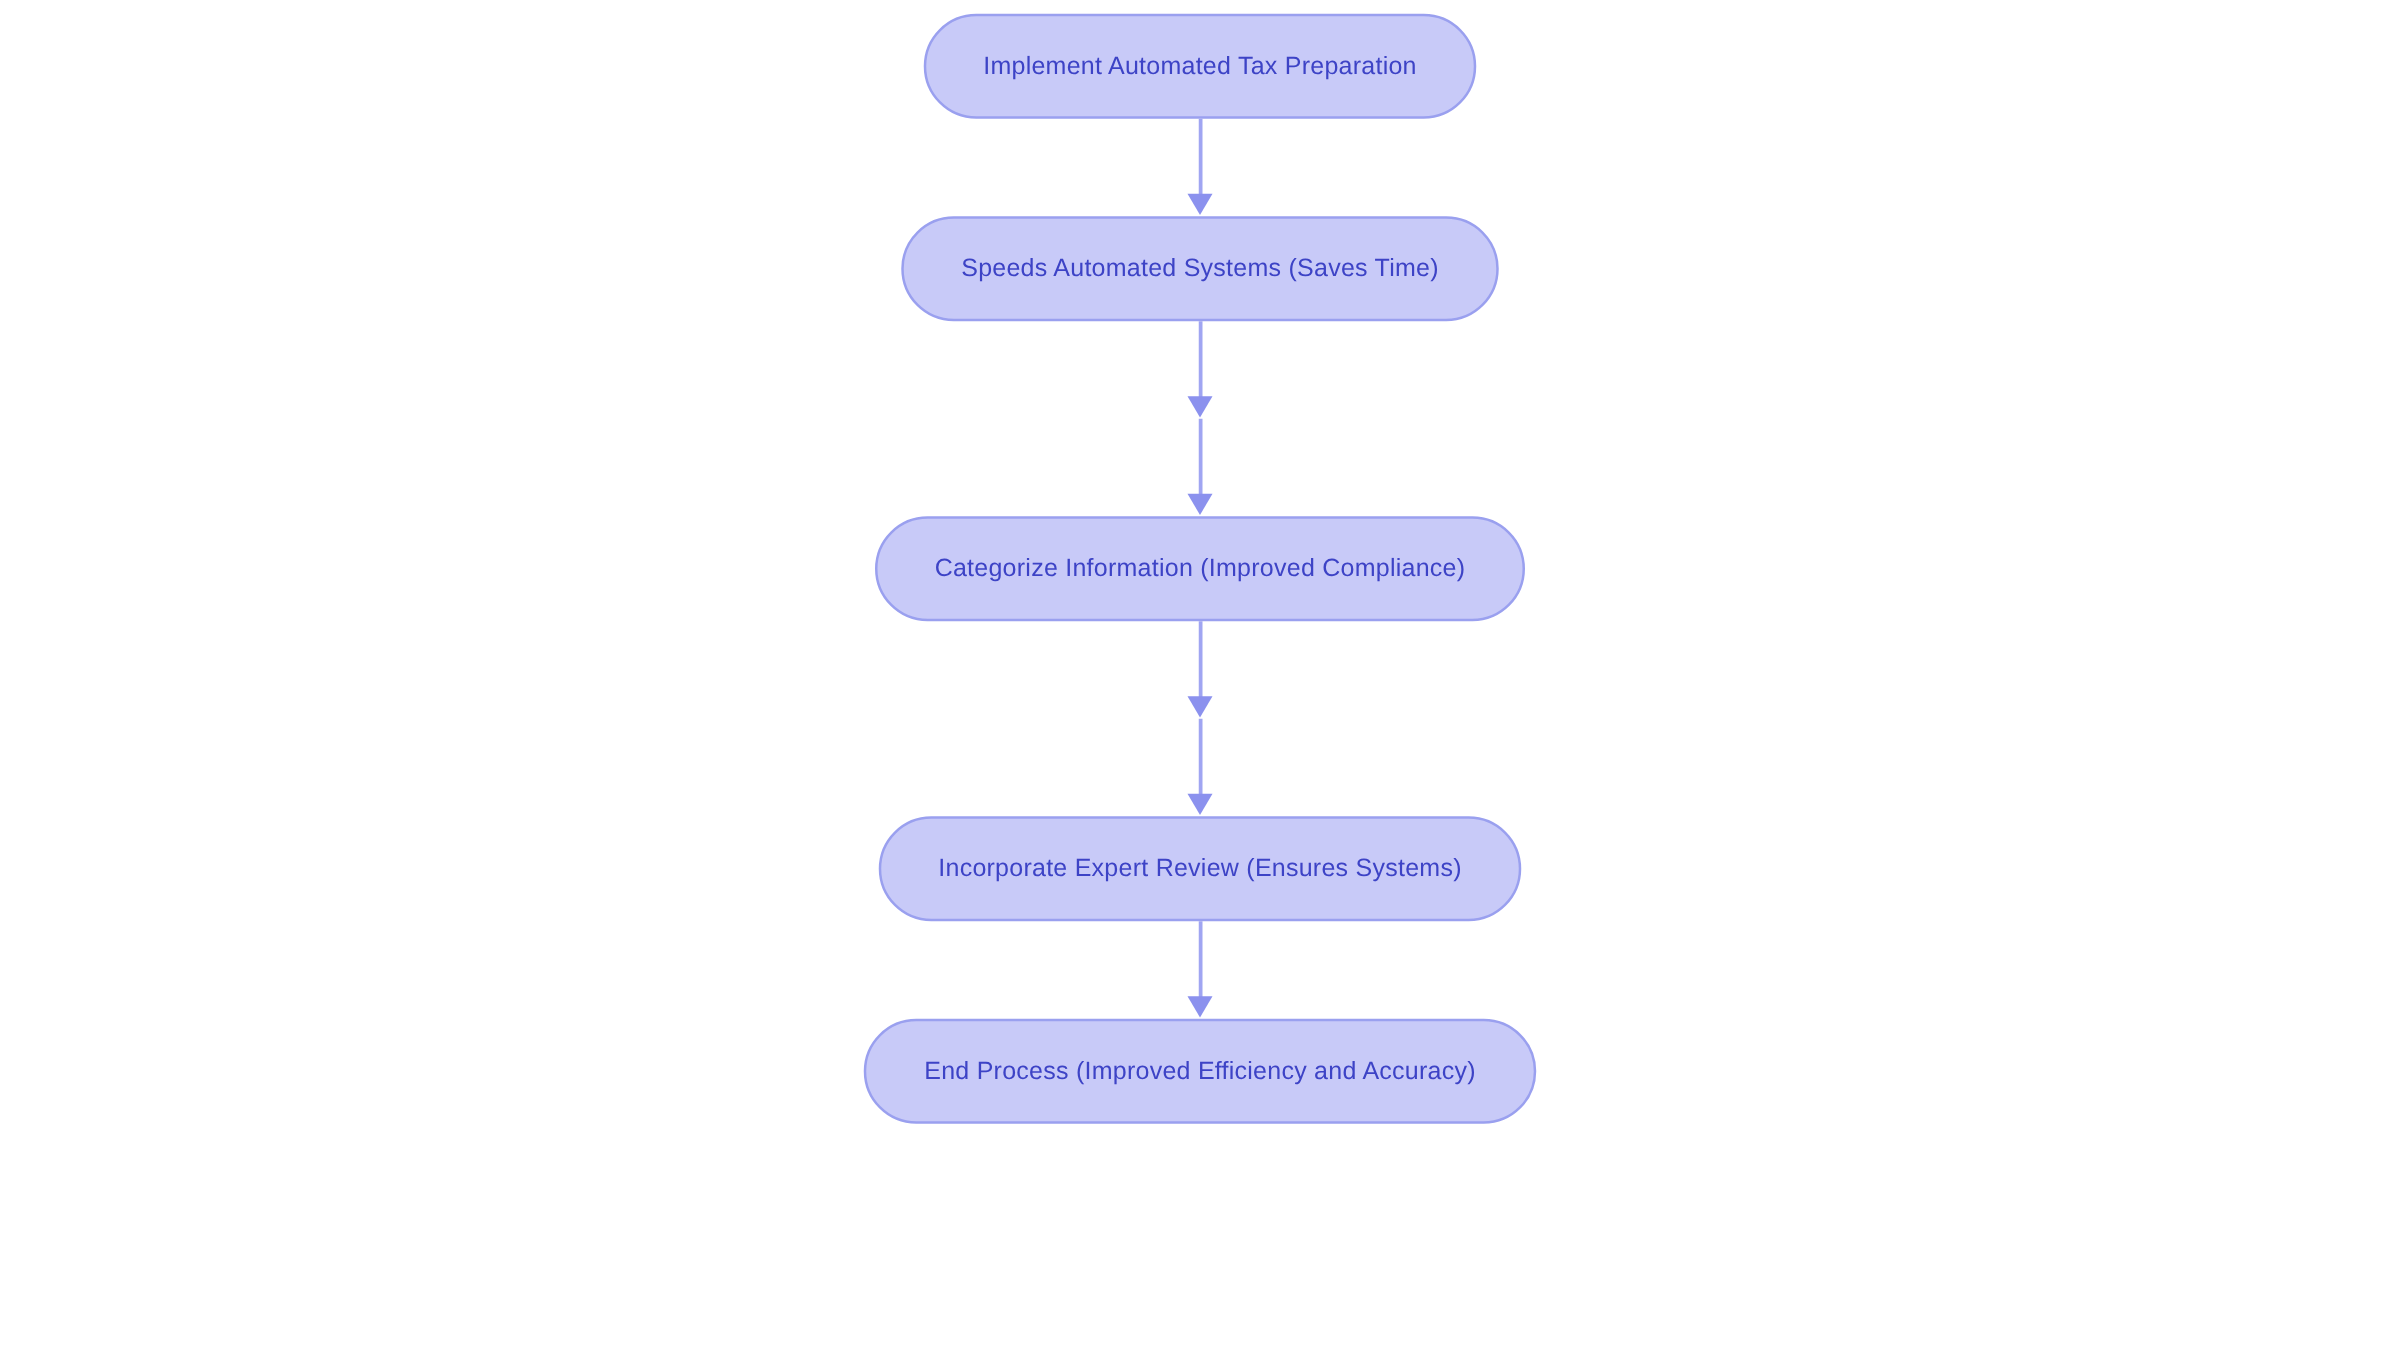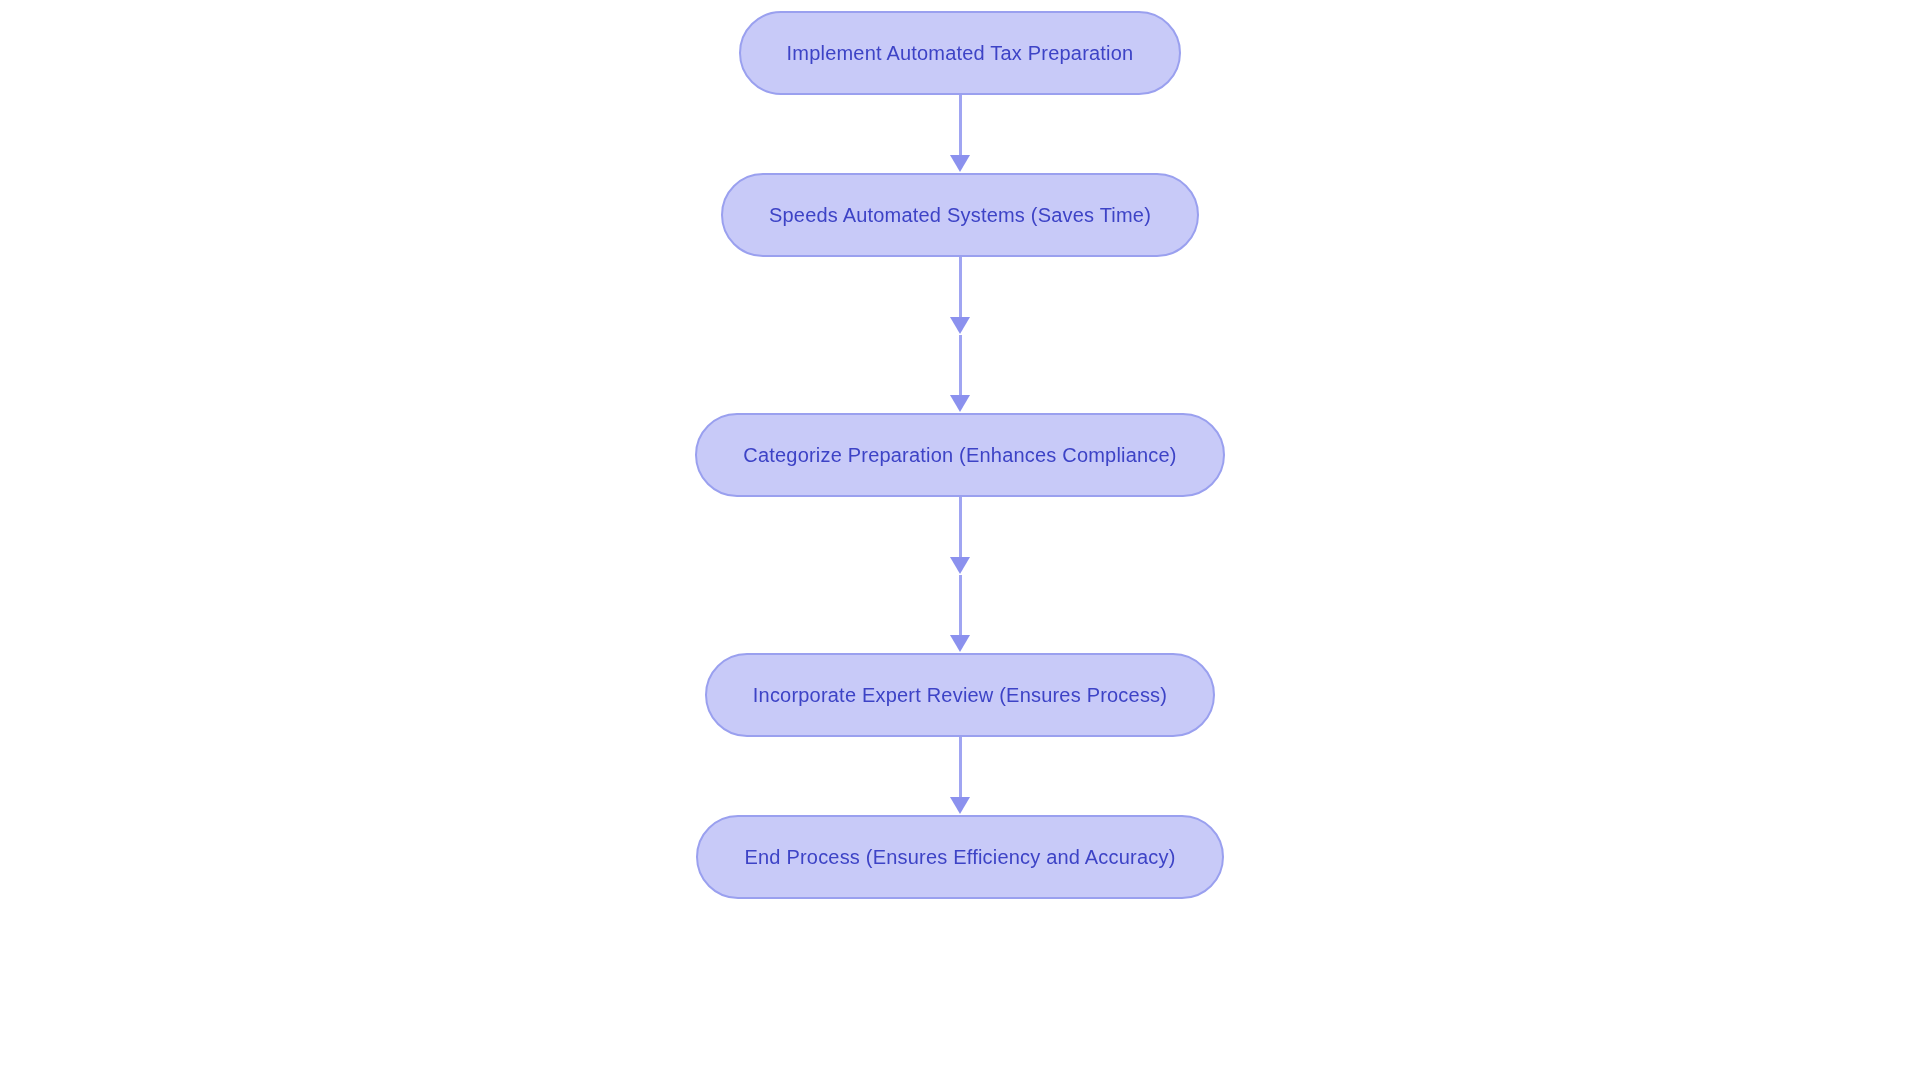--- a/index.html
+++ b/index.html
@@ -84,40 +84,40 @@
     <div class="arrow-head"></div>
   </div>
 
 
   <div class="arrow">
     <div class="arrow-line"></div>
     <div class="arrow-head"></div>
   </div>
 
   <div class="node">
-    <span>Categorize Preparation (Enhances Compliance)</span>
+    <span>Categorize Information (Improved Compliance)</span>
   </div>
 
   <div class="arrow">
     <div class="arrow-line"></div>
     <div class="arrow-head"></div>
   </div>
 
 
   <div class="arrow">
     <div class="arrow-line"></div>
     <div class="arrow-head"></div>
   </div>
 
   <div class="node">
-    <span>Incorporate Expert Review (Ensures Process)</span>
+    <span>Incorporate Expert Review (Ensures Systems)</span>
   </div>
 
   <div class="arrow">
     <div class="arrow-line"></div>
     <div class="arrow-head"></div>
   </div>
 
   <div class="node">
-    <span>End Process (Ensures Efficiency and Accuracy)</span>
+    <span>End Process (Improved Efficiency and Accuracy)</span>
   </div>
 
 </div>
 
 </body></html>

